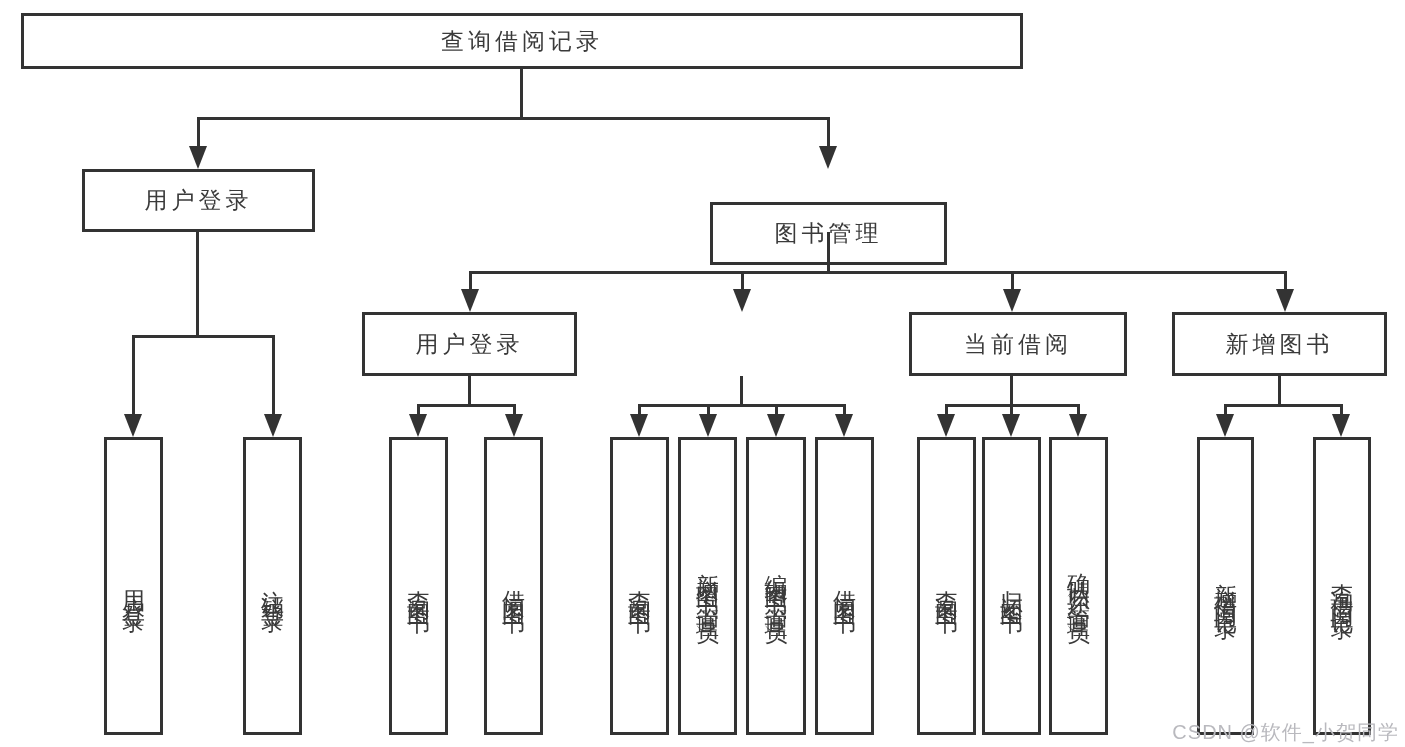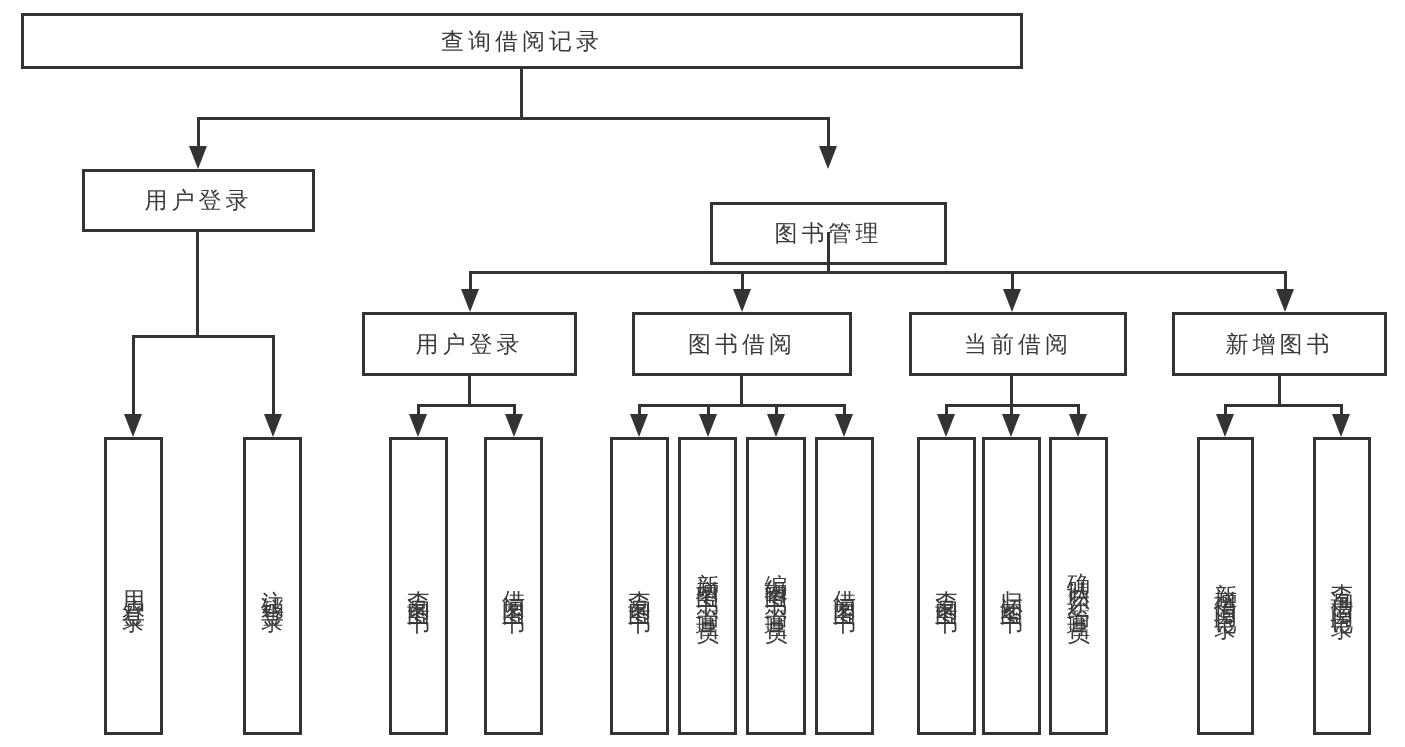--- a/index.html
+++ b/index.html
@@ -95,23 +95,20 @@
   <div class="vline" style="left:1011px; top:271px; width:3px; height:21px;"></div>
   <div class="vline" style="left:1284px; top:271px; width:3px; height:21px;"></div>
   <div class="arrow" style="left:461px; top:289px;"></div>
   <div class="arrow" style="left:733px; top:289px;"></div>
   <div class="arrow" style="left:1003px; top:289px;"></div>
   <div class="arrow" style="left:1276px; top:289px;"></div>
 
   <div class="box" style="left:362px; top:312px; width:215px; height:64px;">
     <span class="hlabel">用户登录</span>
   </div>
-  <div class="box" style="left:632px; top:312px; width:220px; height:64px;">
-    <span class="hlabel">图书借阅</span>
-  </div>
   <div class="box" style="left:909px; top:312px; width:218px; height:64px;">
     <span class="hlabel">当前借阅</span>
   </div>
   <div class="box" style="left:1172px; top:312px; width:215px; height:64px;">
     <span class="hlabel">新增图书</span>
   </div>
 
   <div class="vline" style="left:468px; top:376px; width:3px; height:31px;"></div>
   <div class="hline" style="left:417px; top:404px; width:99px; height:3px;"></div>
   <div class="vline" style="left:417px; top:404px; width:3px; height:14px;"></div>
@@ -183,14 +180,15 @@
     <span class="vtext">确认归还（管理员）</span>
   </div>
 
   <div class="box" style="left:1197px; top:437px; width:57px; height:298px;">
     <span class="vtext">新增借阅记录</span>
   </div>
   <div class="box" style="left:1313px; top:437px; width:58px; height:298px;">
     <span class="vtext">查询借阅记录</span>
   </div>
 
+  <div class="watermark">CSDN @软件_小贺同学</div>
 
 </div>
 
 </body></html>

